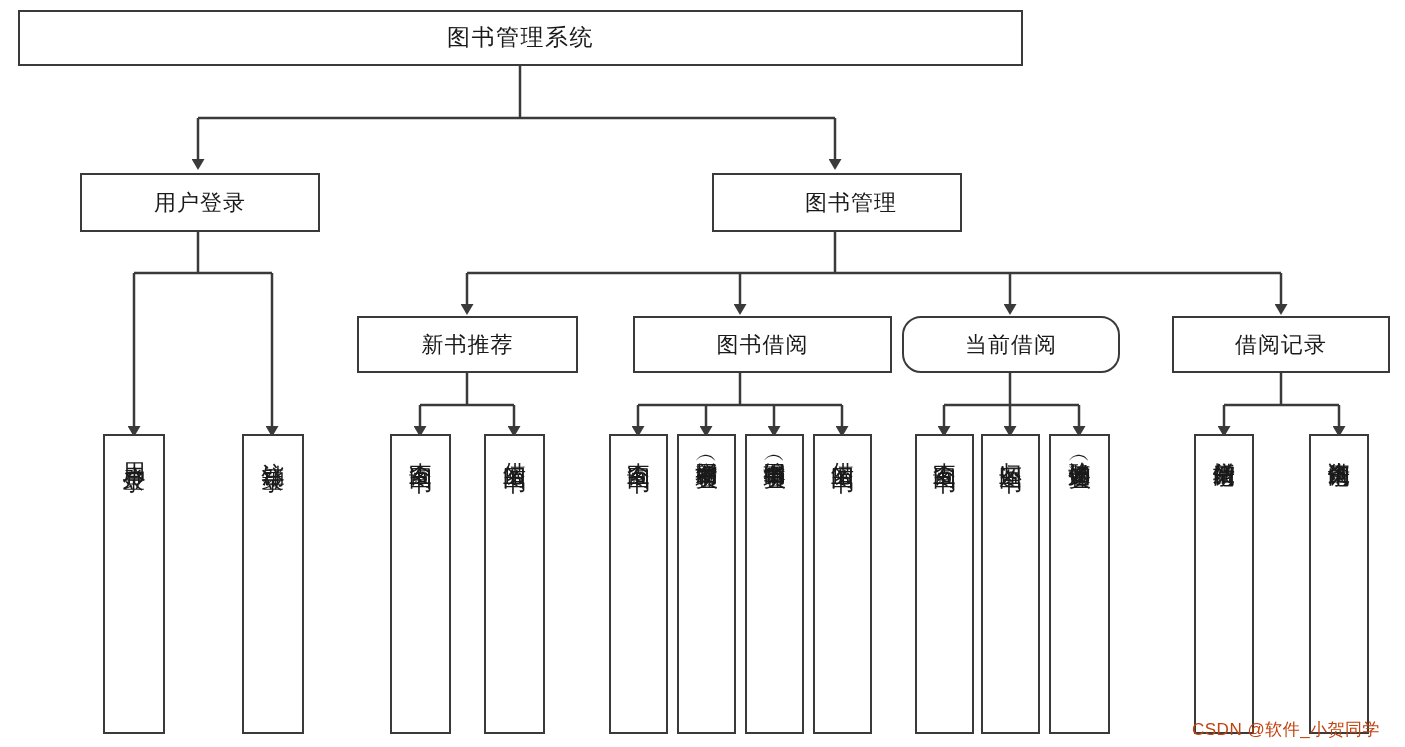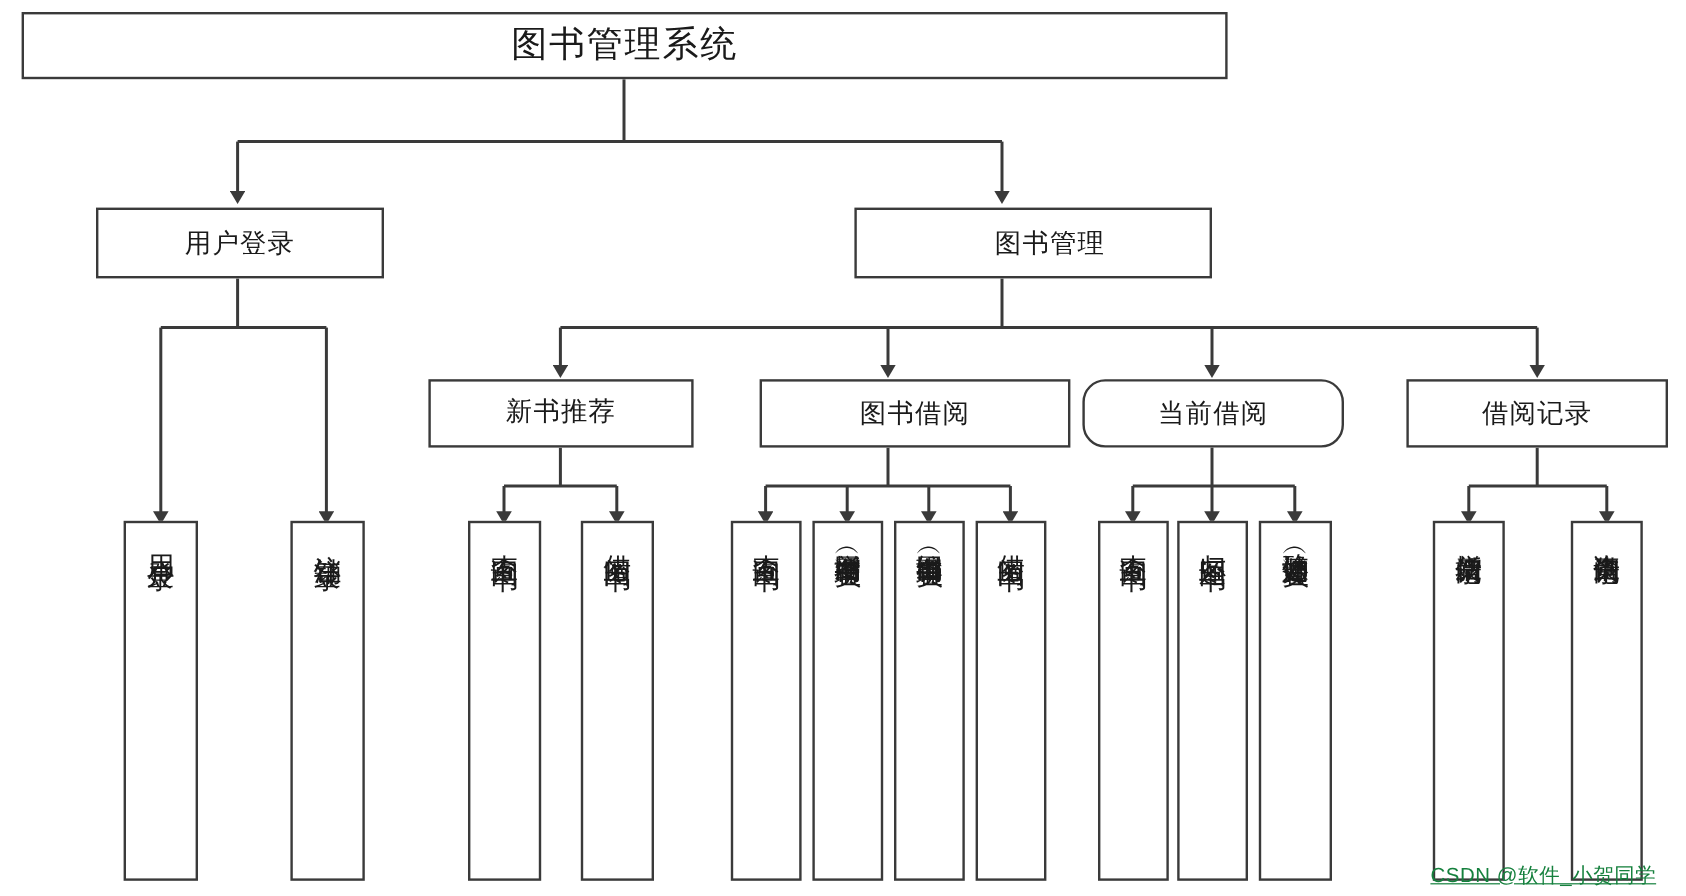--- a/index.html
+++ b/index.html
@@ -39,21 +39,21 @@
     text-align: center;
     line-height: 1.18;
   }
   
   .node.h .label {
     font-size: 22px;
     letter-spacing: 1px;
     white-space: nowrap;
   }
   .node.root .label {
-    font-size: 30px;
+    font-size: 23px;
     letter-spacing: 1.5px;
   }
   
   .node.v {
     align-items: flex-start;
     justify-content: center;
     padding-top: 8px;
   }
   .node.v .label {
     writing-mode: vertical-rl;
@@ -63,24 +63,23 @@
     line-height: 1;
     white-space: nowrap;
   }
   .node.v.tall .label {
     font-size: 22px;
     letter-spacing: 1px;
   }
   .watermark {
     position: absolute;
     font-size: 17px;
-    color: #15803d;
+    color: #c2410c;
     white-space: nowrap;
     letter-spacing: 0.5px;
-    text-decoration: underline;
   }
 </style>
 </head>
 <body>
 
 <div id="canvas">
 
   <svg class="connectors" viewBox="0 0 1405 747">
     <defs>
       <marker id="arrow" markerWidth="11" markerHeight="13" refX="1" refY="6.5" orient="auto" markerUnits="userSpaceOnUse">
@@ -131,25 +130,25 @@
     </g>
   </svg>
 
   <div class="node h root" style="left:18px; top:10px; width:1005px; height:56px;">
     <span class="label">图书管理系统</span>
   </div>
 
   <div class="node h" style="left:80px; top:173px; width:240px; height:59px;">
     <span class="label">用户登录</span>
   </div>
-  <div class="node h" style="left:712px; top:173px; width:298px; height:59px;padding-left:28px;">
+  <div class="node h" style="left:712px; top:173px; width:250px; height:59px;padding-left:28px;">
     <span class="label">图书管理</span>
   </div>
 
-  <div class="node h" style="left:357px; top:316px; width:221px; height:57px;font-family:Liberation Mono, monospace;">
+  <div class="node h" style="left:357px; top:316px; width:221px; height:57px;">
     <span class="label">新书推荐</span>
   </div>
   <div class="node h" style="left:633px; top:316px; width:259px; height:57px;">
     <span class="label">图书借阅</span>
   </div>
   <div class="node h" style="left:902px; top:316px; width:218px; height:57px;border-radius:19px;">
     <span class="label">当前借阅</span>
   </div>
   <div class="node h" style="left:1172px; top:316px; width:218px; height:57px;">
     <span class="label">借阅记录</span>

